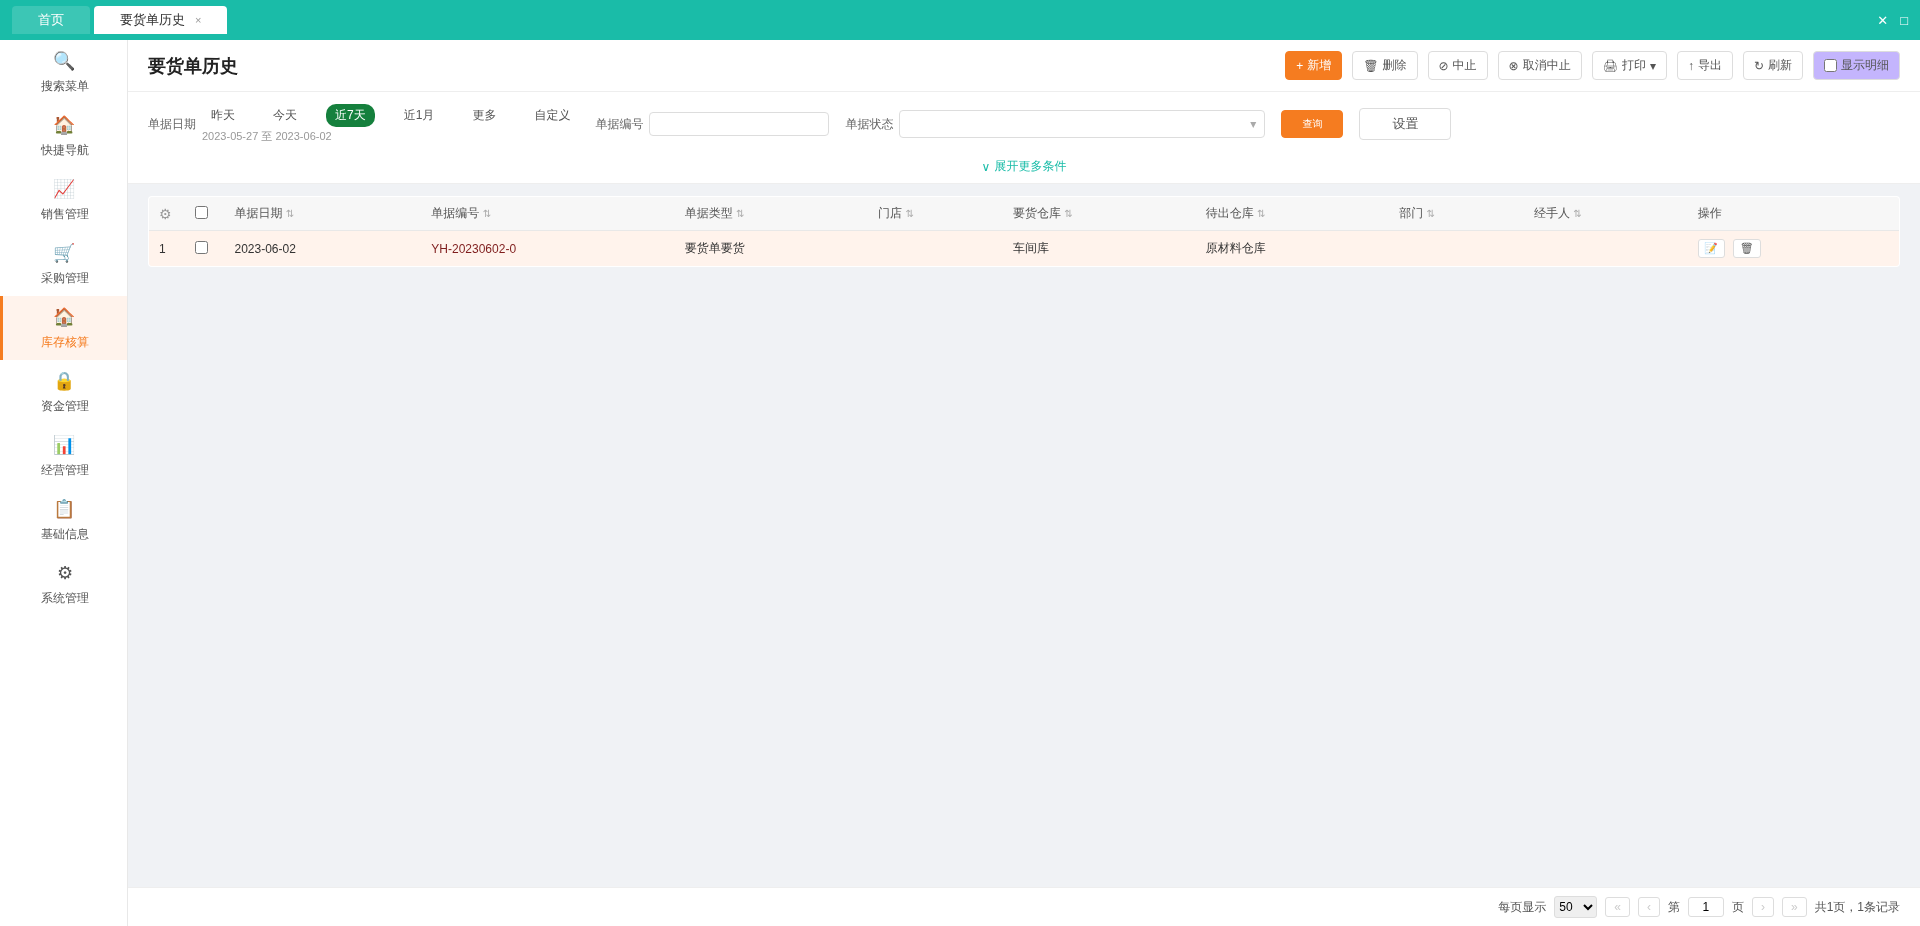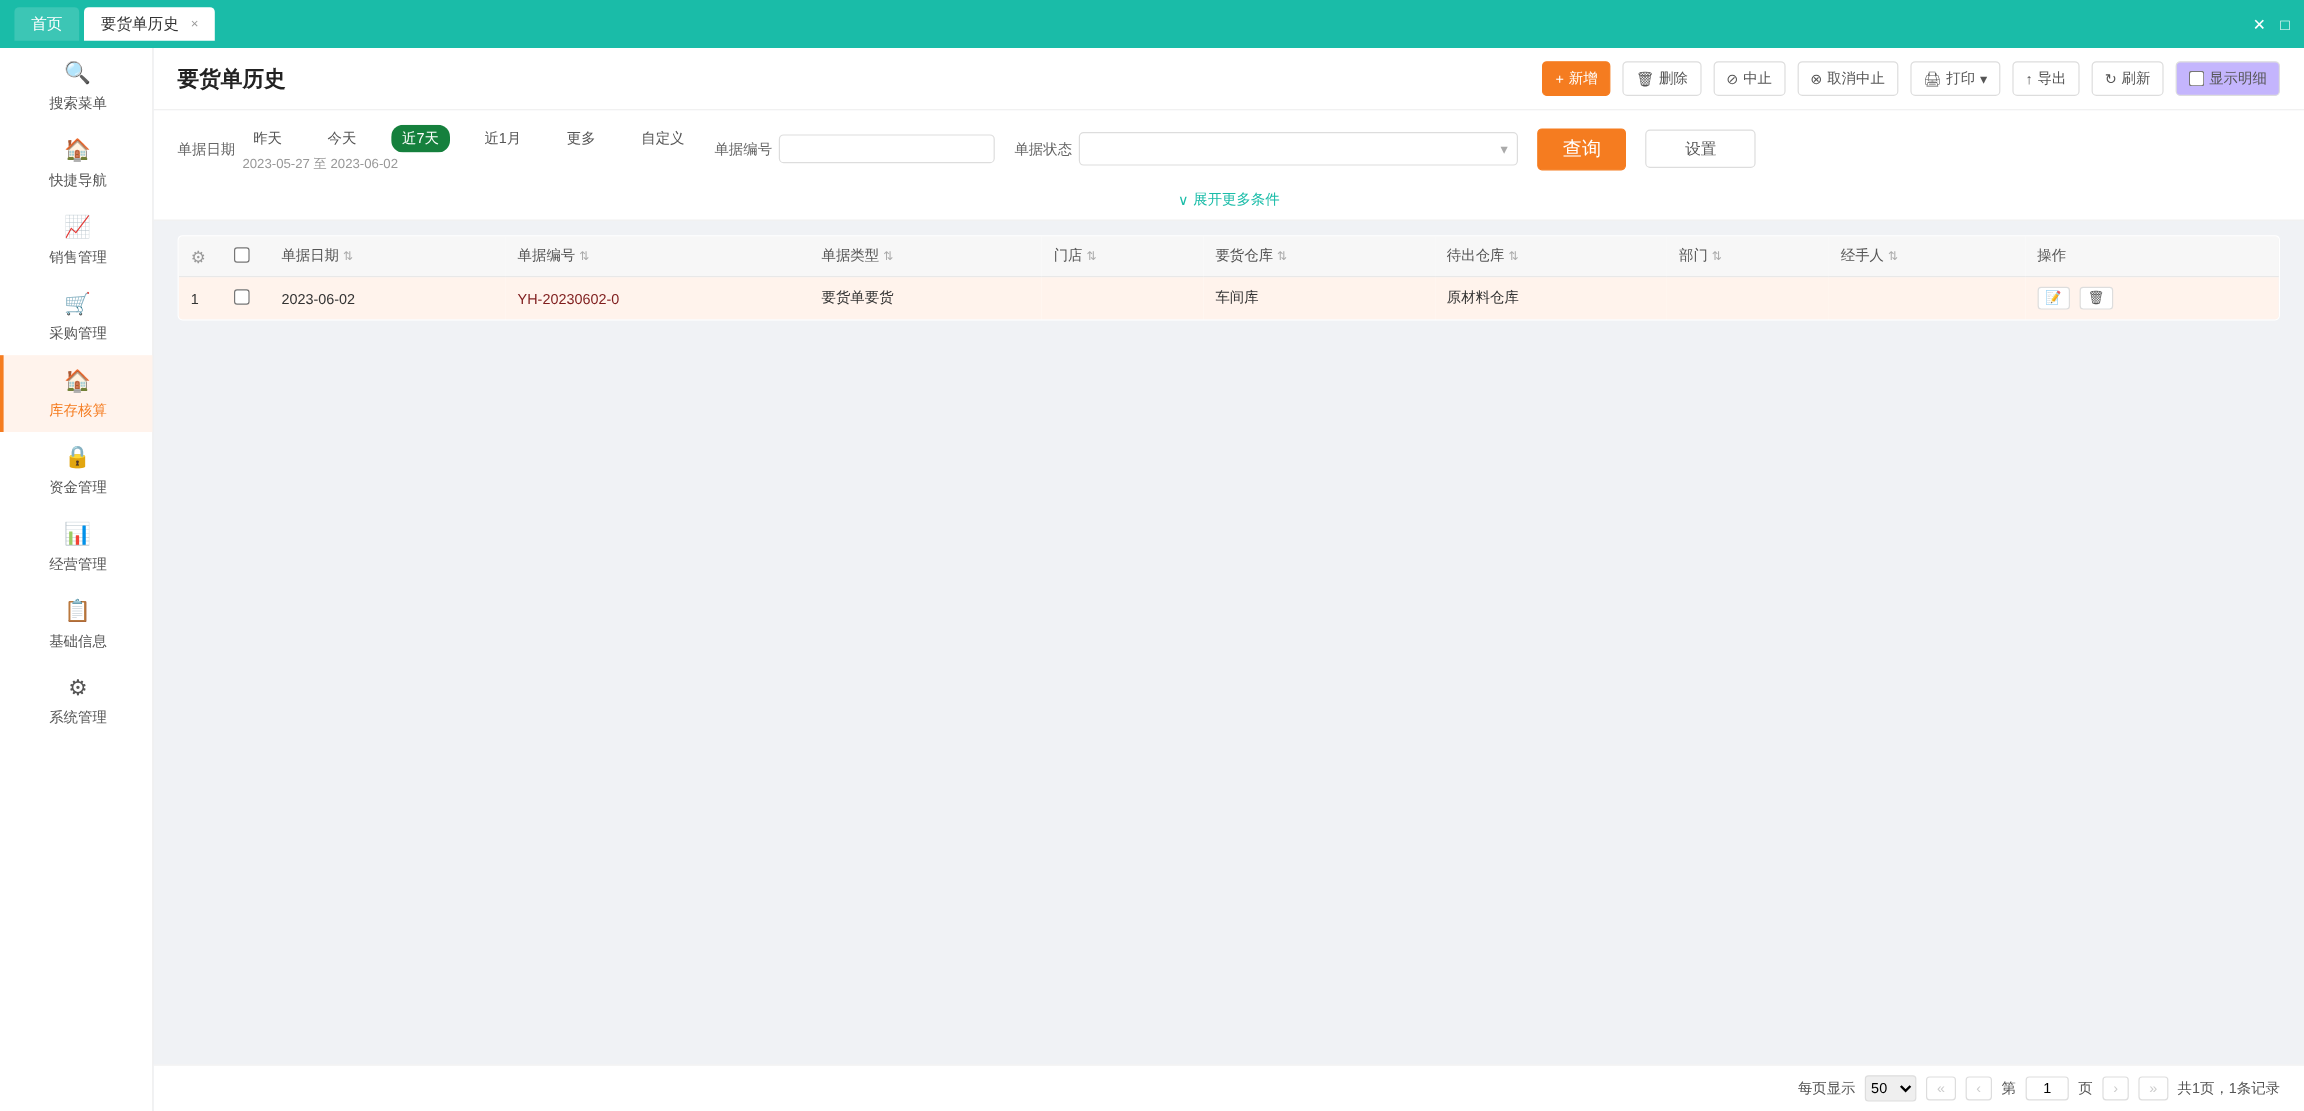--- a/index.html
+++ b/index.html
@@ -10,21 +10,21 @@
       height: 40px;
       background: #1abca8;
       display: flex;
       align-items: center;
       padding: 0 12px;
       gap: 4px;
       flex-shrink: 0;
     }
     .top-tab {
       height: 28px;
-      padding: 0 14px;
+      padding: 0 26px;
       border-radius: 4px 4px 0 0;
       display: flex;
       align-items: center;
       font-size: 13px;
       color: #fff;
       cursor: pointer;
       gap: 6px;
       white-space: nowrap;
     }
     .top-tab.home { background: rgba(255,255,255,0.15); }
@@ -437,21 +437,21 @@
         </div>
 
         <div class="filter-item" style="flex:1;max-width:420px;">
           <span class="filter-label">单据状态</span>
           <div class="filter-select" style="flex:1;">
             <span></span>
             <span style="color:#aaa;">▾</span>
           </div>
         </div>
 
-        <button class="toolbar-btn primary" style="padding:6px 20px;font-size:16px;">
+        <button class="toolbar-btn primary" style="padding:6px 20px;font-size:10px;">
           <span>查询</span>
         </button>
         <button class="toolbar-btn" style="padding:6px 32px;font-size:13px;">
           <span>设置</span>
         </button>
       </div>
 
       <div class="expand-row">
         <div class="expand-btn">
           <span>∨</span>

